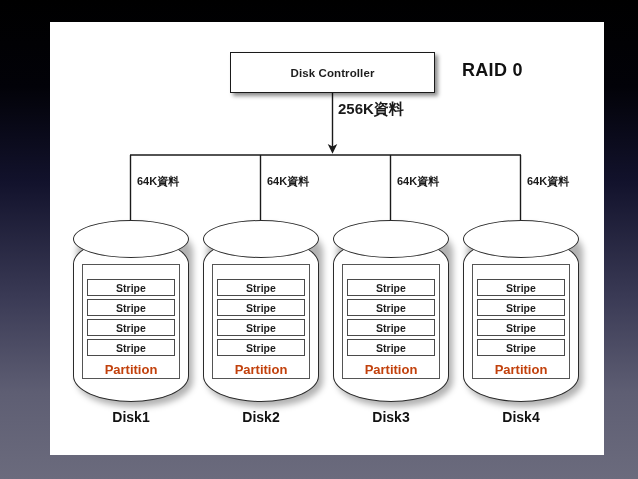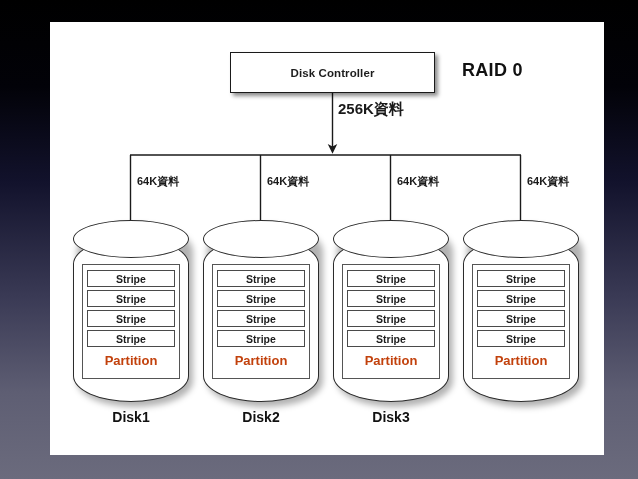--- a/index.html
+++ b/index.html
@@ -146,21 +146,21 @@
   
   .partition {
     position: absolute;
     left: 9px;
     top: 44px;
     width: 98px;
     height: 115px;
     border: 1.4px solid #555555;
     background: #ffffff;
     box-sizing: border-box;
-    padding: 5px 4px 0 4px;
+    padding: 14px 4px 0 4px;
   }
   .stripe {
     height: 17px;
     border: 1.4px solid #4a4a4a;
     background: #ffffff;
     box-sizing: border-box;
     margin-bottom: 3px;
     display: flex;
     align-items: center;
     justify-content: center;
@@ -309,17 +309,18 @@
           <div class="stripe">
               <span>Stripe</span>
             </div>
           <div class="partition-label">Partition</div>
         </div>
       </div>
 
       <div class="disk-caption" style="left:23px;">Disk1</div>
       <div class="disk-caption" style="left:153px;">Disk2</div>
       <div class="disk-caption" style="left:283px;">Disk3</div>
+      <div class="disk-caption" style="left:413px;">Disk4</div>
 
     </div>
   </div>
 
 </div>
 
 </body></html>

